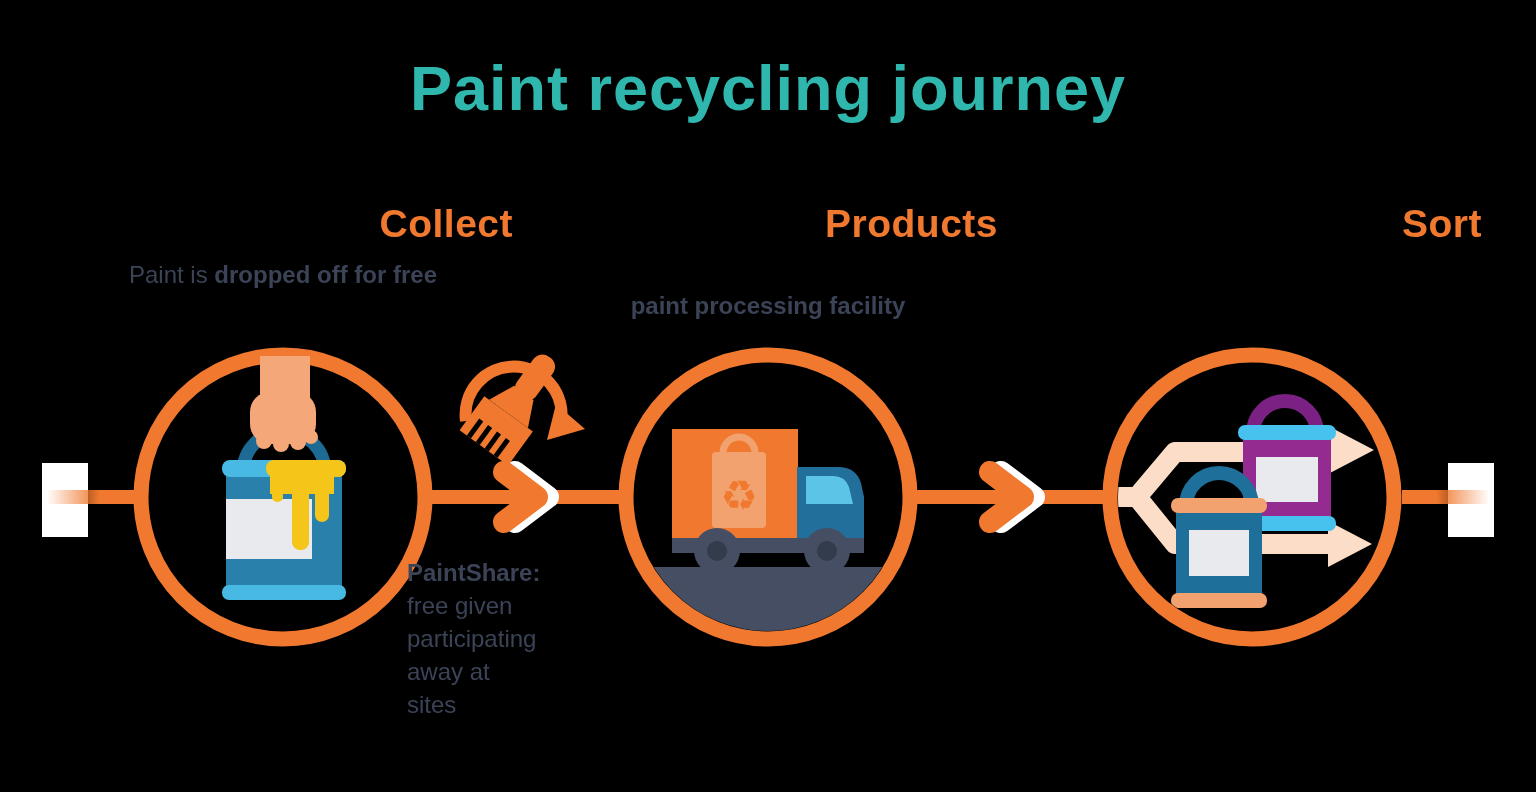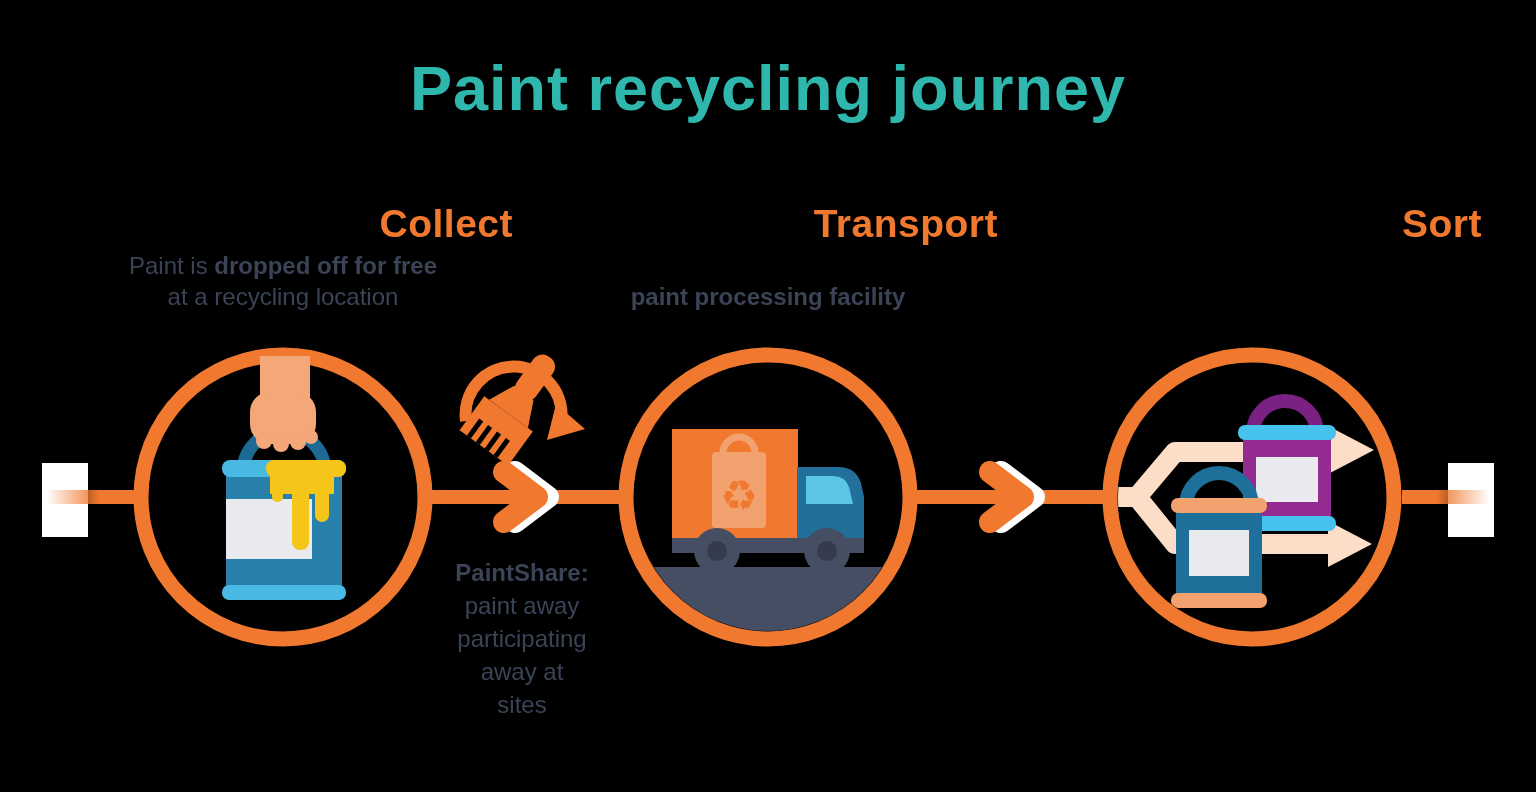--- a/index.html
+++ b/index.html
@@ -12,26 +12,26 @@
     font-size:63px;font-weight:700;letter-spacing:1px;color:#2FB7AE;
   }
   .step{position:absolute;top:202px;width:460px;text-align:center;}
   .step-collect{left:53px;}
   .step-transport{left:538px;}
   .step-sort{left:1022px;}
   .step h2{
     margin:0;font-size:39px;font-weight:700;color:#F0792F;line-height:44px;letter-spacing:0.5px;text-align:right;
   }
   .step p{
-    margin:4px 0 0 0;font-size:24px;line-height:31px;color:#3B4357;font-weight:400;
+    margin:13px 0 0 0;font-size:24px;line-height:31px;color:#3B4357;font-weight:400;
   }
   .step p b{font-weight:700;}
   .art{position:absolute;left:0;top:0;}
   .paintshare{
-    position:absolute;left:407px;top:556px;width:230px;text-align:center;
+    position:absolute;left:407px;top:556px;width:230px;
     font-size:24px;line-height:33px;color:#3B4357;
   }
   .paintshare .ps-label{font-weight:700;}
 </style>
 </head>
 <body>
 
 <div class="stage">
 
   <svg class="art" width="1536" height="792" viewBox="0 0 1536 792">
@@ -154,37 +154,37 @@
       </g>
     </g>
   </svg>
 
   <div class="title">Paint recycling journey</div>
 
   <div class="step step-collect">
     <h2>Collect</h2>
     <p>
       <span>Paint is </span><b>dropped off for free</b><span></span><br>
-      <span>at a recycling location</span><b></b><span></span>
+      <b></b><span></span>
     </p>
   </div>
 
   <div class="step step-transport">
-    <h2>Transport</h2>
+    <h2>Products</h2>
     <p>
       <b></b><span></span><br>
       <span></span><b>paint processing facility</b><span></span>
     </p>
   </div>
 
   <div class="step step-sort">
     <h2>Sort</h2>
   </div>
 
   <div class="paintshare">
     <div class="ps-label">PaintShare:</div>
-    <div>paint away</div>
+    <div>free given</div>
     <div>participating</div>
     <div>away at</div>
     <div>sites</div>
   </div>
 
 </div>
 
 </body></html>

